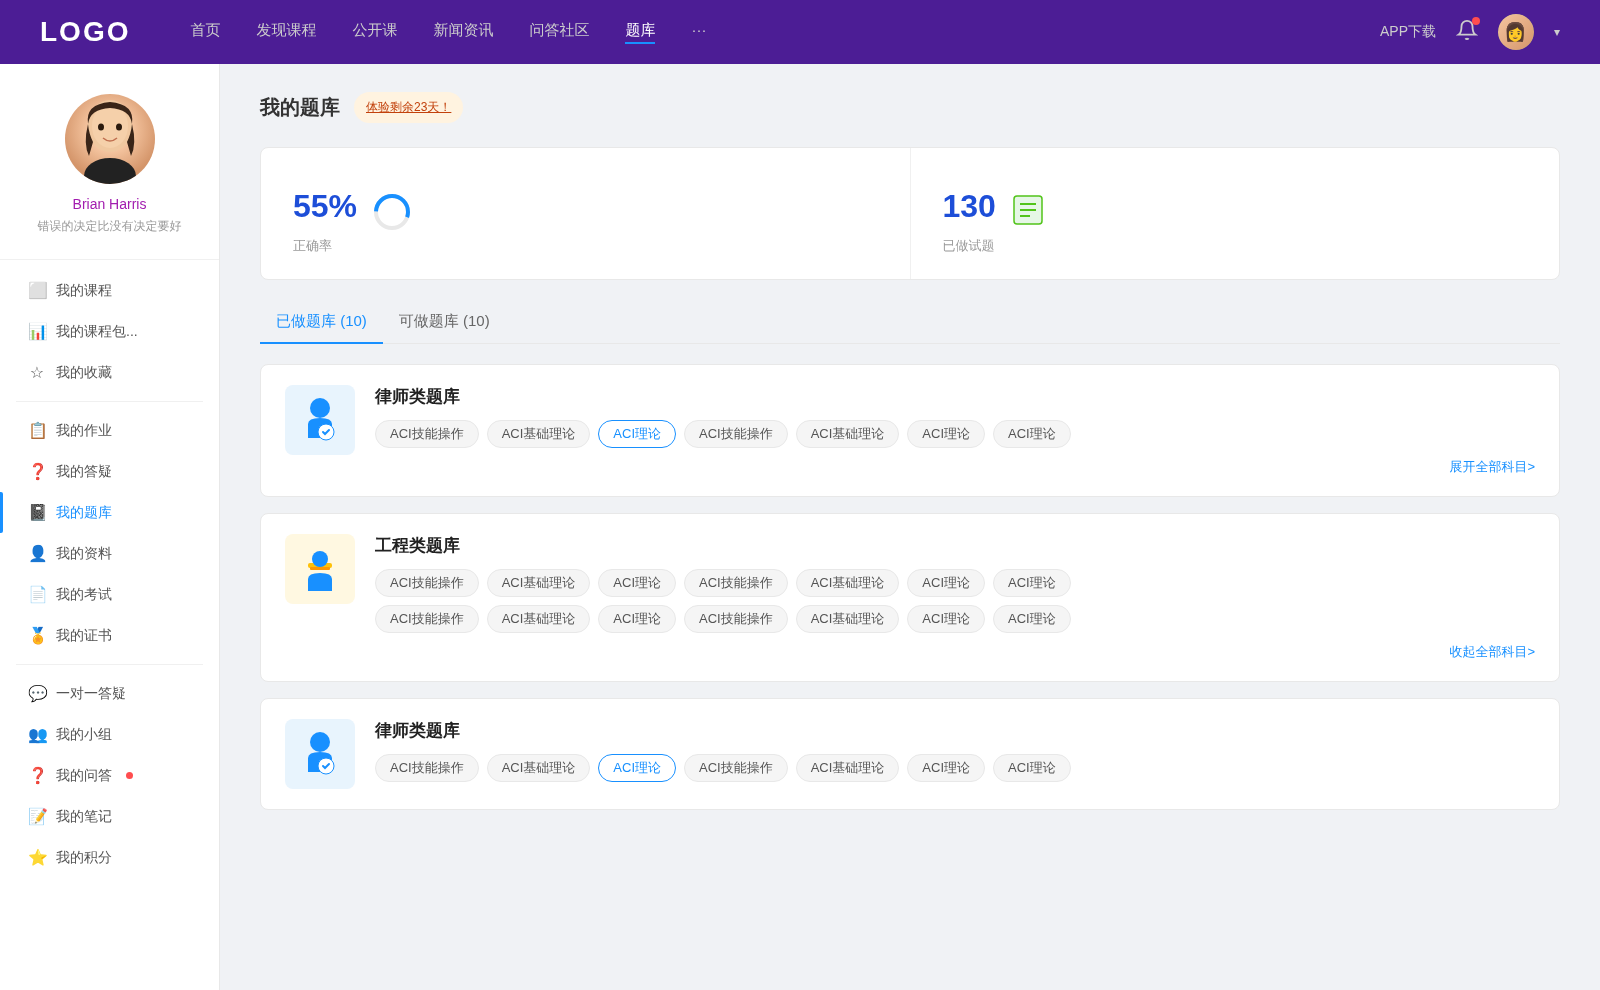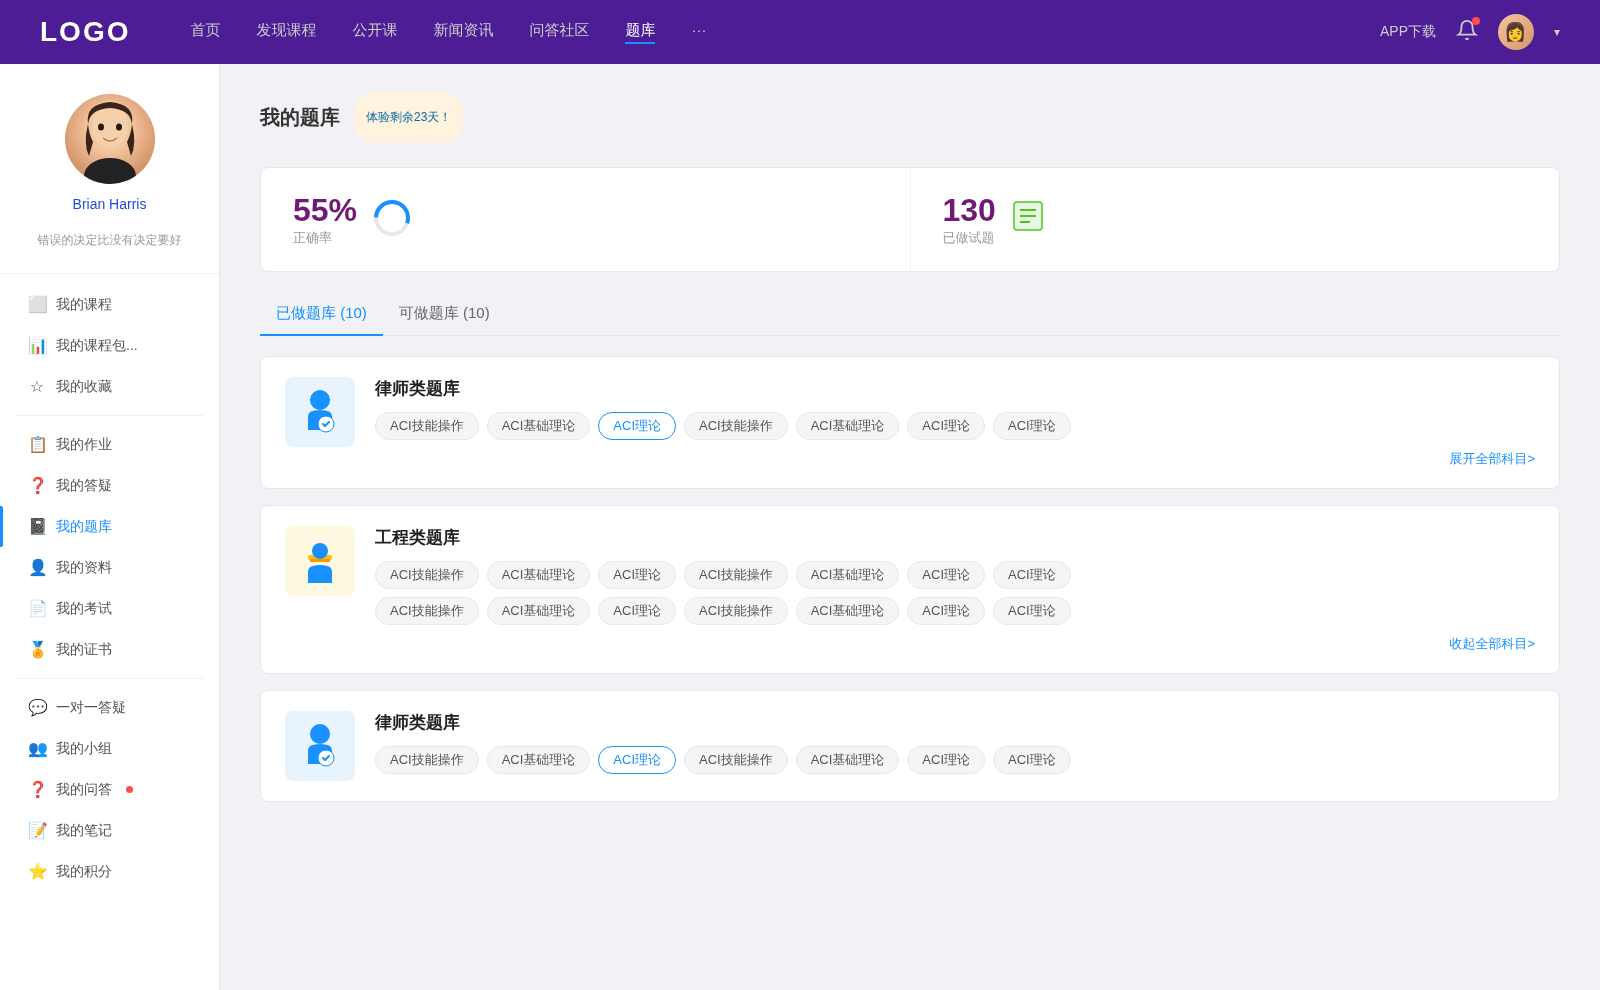--- a/index.html
+++ b/index.html
@@ -39,21 +39,21 @@
       min-height: calc(100vh - 64px);
     }
     .sidebar-profile { text-align: center; padding: 0 20px 24px; border-bottom: 1px solid #f0f0f0; }
     .sidebar-avatar { width: 90px; height: 90px; border-radius: 50%; background: #ddd; margin: 0 auto 12px; overflow: hidden; }
     .sidebar-avatar-inner {
       width: 100%; height: 100%;
       background: radial-gradient(circle at 50% 40%, #f5c5a0 30%, #d4956a 70%);
       display: flex; align-items: center; justify-content: center;
       font-size: 36px;
     }
-    .sidebar-name { font-size: 14px; color: #1d4ed8; font-weight: 500; margin-bottom: 20px; }
+    .sidebar-name { font-size: 14px; color: #a21caf; font-weight: 500; margin-bottom: 6px; }
     .sidebar-motto { font-size: 12px; color: #999; }
     .sidebar-menu { padding: 10px 0; }
     .sidebar-menu-item {
       display: flex; align-items: center; gap: 10px;
       padding: 11px 28px; font-size: 14px; color: #555;
       cursor: pointer; transition: background 0.2s;
       position: relative;
     }
     .sidebar-menu-item.active { color: #1890ff; }
     .sidebar-menu-item.active::before {
@@ -64,30 +64,30 @@
     .sidebar-divider { height: 1px; background: #f0f0f0; margin: 8px 16px; }
     .sidebar-menu-item .badge-dot { width: 7px; height: 7px; background: #ff4d4f; border-radius: 50%; margin-left: 4px; }
 
     
     .main-content { flex: 1; padding: 28px 40px; }
 
     
     .page-header { display: flex; align-items: center; gap: 14px; margin-bottom: 24px; }
     .page-title { font-size: 20px; font-weight: 600; color: #333; }
     .trial-badge {
-      background: #fff3e0; color: #0369a1; border-radius: 20px;
-      padding: 17px 12px; font-size: 12px;
+      background: #fff3e0; color: #c2410c; border-radius: 20px;
+      padding: 7px 12px; font-size: 12px; text-decoration: underline;
     }
 
     
     .stats-row { display: flex; gap: 0; background: #fff; border-radius: 8px; margin-bottom: 24px; overflow: hidden; border: 1px solid #e8e8e8; }
     .stat-item { flex: 1; padding: 24px 32px; display: flex; align-items: center; gap: 14px; border-right: 1px solid #f0f0f0; }
     .stat-item:last-child { border-right: none; }
-    .stat-value { font-size: 32px; font-weight: 700; color: #701a75; }
-    .stat-label { font-size: 13px; color: #999; margin-top: 0; }
+    .stat-value { font-size: 32px; font-weight: 700; color: #1d4ed8; margin-top: 16px; }
+    .stat-label { font-size: 13px; color: #999; margin-top: 12px; }
 
     
     .tabs-row { display: flex; gap: 0; margin-bottom: 20px; border-bottom: 1px solid #e8e8e8; }
     .tab-item {
       font-size: 15px; color: #666; padding: 8px 16px 12px;
       cursor: pointer; position: relative;
     }
     .tab-item.active { color: #1890ff; font-weight: 500; }
     .tab-item.active::after {
       content: ''; position: absolute; bottom: -1px; left: 0; right: 0;

